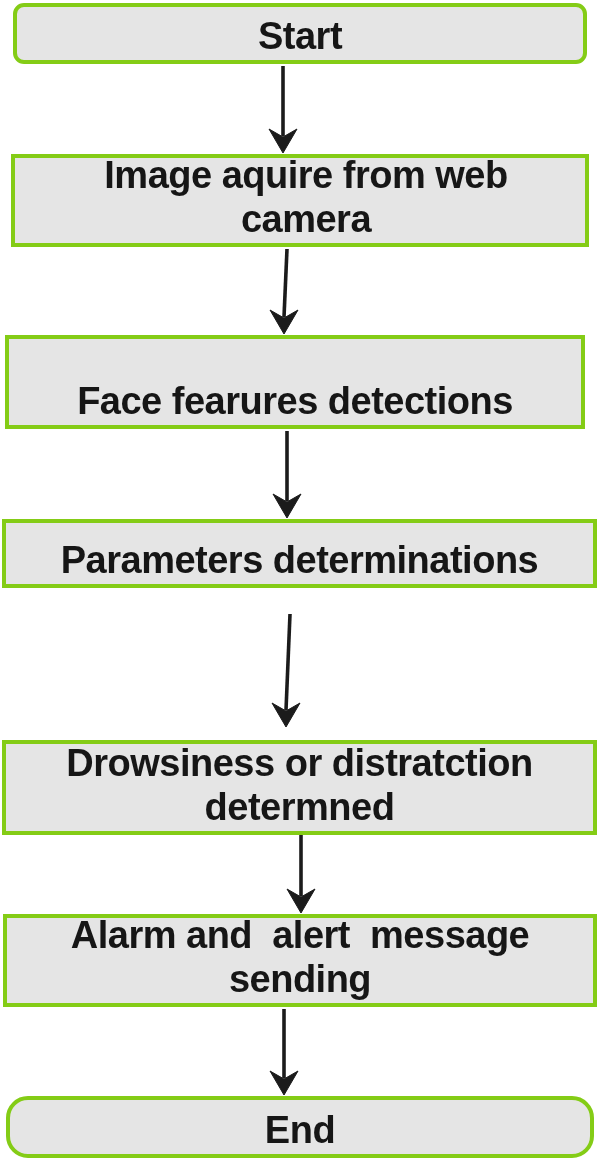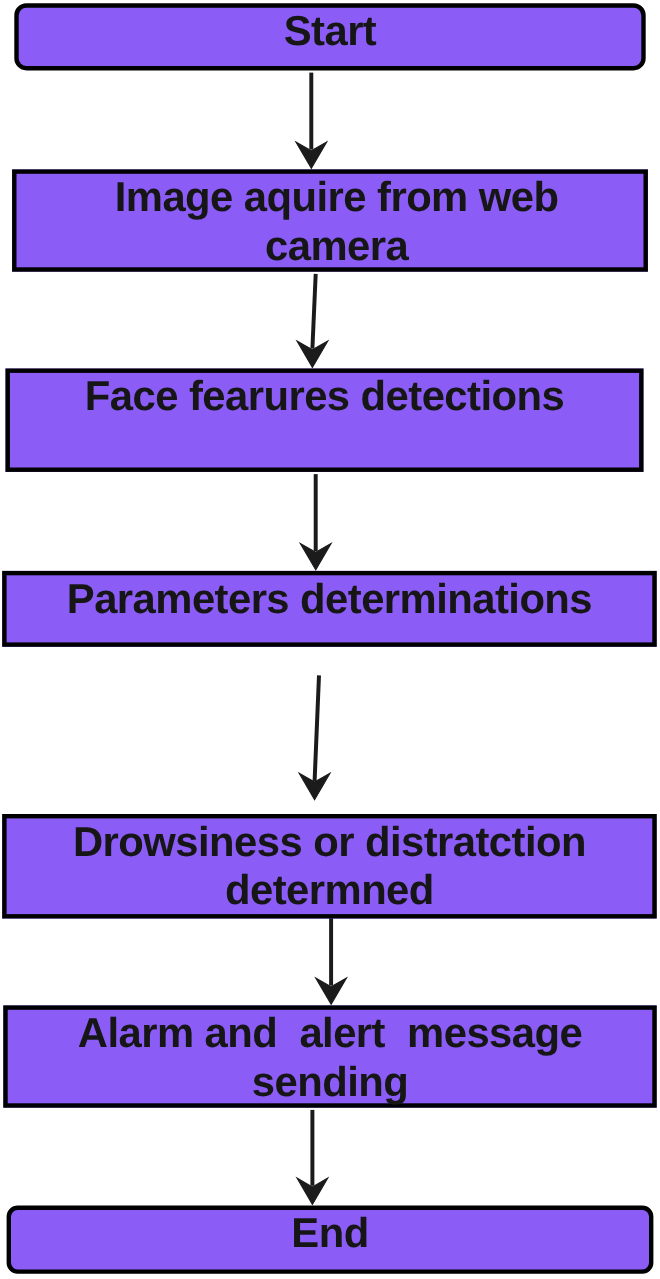--- a/index.html
+++ b/index.html
@@ -19,24 +19,24 @@
     position: absolute;
     left: 0;
     top: 0;
     width: 600px;
     height: 1163px;
     pointer-events: none;
   }
   .node {
     position: absolute;
     box-sizing: border-box;
-    background: #8b5cf6;
-    border: 4px solid #000000;
+    background: #e5e5e5;
+    border: 4px solid #84cc16;
     display: flex;
-    align-items: flex-start;
+    align-items: flex-end;
     justify-content: center;
     text-align: center;
   }
   .node .lbl {
     display: block;
     white-space: pre-wrap;
     font-weight: bold;
     font-size: 38px;
     line-height: 1.16;
     letter-spacing: -0.5px;
@@ -45,21 +45,21 @@
   }
   .rounded { border-radius: 11px; }
 
   
   .n-start   { left: 13px;  top: 3px;    width: 574px; height: 61px; }
   .n-acquire { left: 11px;  top: 154px;  width: 578px; height: 93px; padding-left: 12px; }
   .n-face    { left: 5px;  top: 335px;  width: 580px; height: 94px; }
   .n-params  { left: 2px;   top: 519px;  width: 595px; height: 69px; }
   .n-drowsy  { left: 2px;   top: 740px;  width: 595px; height: 95px; }
   .n-alarm   { left: 3px;   top: 914px;  width: 594px; height: 93px; }
-  .n-end     { left: 6px;   top: 1096px; width: 588px; height: 62px; border-radius: 10px; }
+  .n-end     { left: 6px;   top: 1096px; width: 588px; height: 62px; border-radius: 22px; }
 </style>
 </head>
 <body>
 
 <div class="canvas">
 
   <svg class="arrows" viewBox="0 0 600 1163" xmlns="http://www.w3.org/2000/svg">
 
     <g stroke="#1b1b1b" fill="#1b1b1b">
       <line x1="283" y1="66" x2="283" y2="136" stroke-width="3.6"></line>

